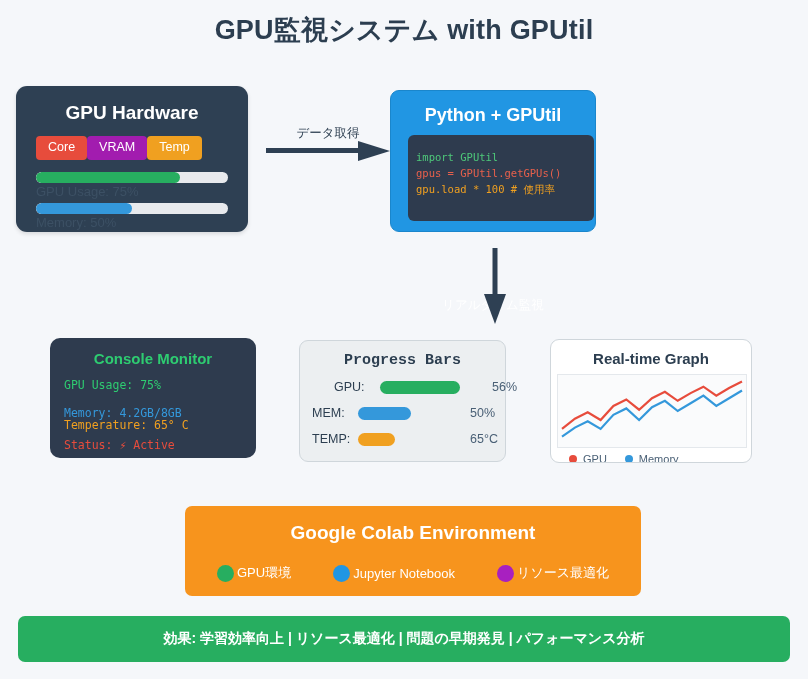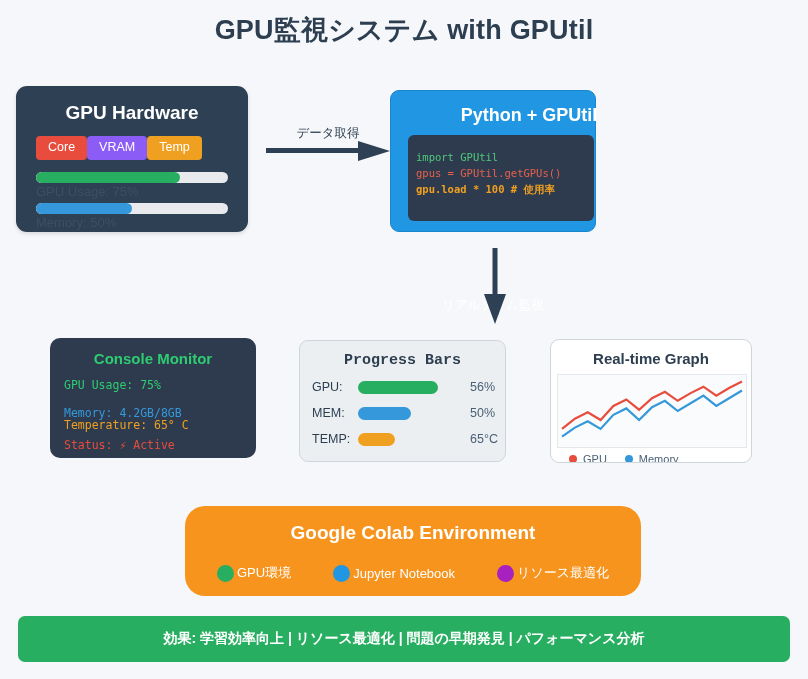--- a/index.html
+++ b/index.html
@@ -27,21 +27,21 @@
   #gpu-hardware-title{
     position:absolute;left:0;top:16px;width:232px;text-align:center;
     color:#ffffff;font-size:19px;font-weight:bold;
   }
   .badge-row{position:absolute;left:20px;top:50px;display:flex;}
   .badge{
     color:#fff;font-size:12.5px;font-weight:500;
     padding:4px 12px;border-radius:4px;line-height:1.25;
   }
   #badge-core{background:#e74c3c;}
-  #badge-vram{background:#8b5cf6;}
+  #badge-vram{background:#a21caf;}
   #badge-temp{background:#f0a020;}
 
   .hw-track{
     position:absolute;left:20px;width:192px;height:11px;
     background:#e8eaed;border-radius:6px;overflow:hidden;
   }
   .hw-fill{height:100%;border-radius:6px;}
   #hw-track-gpu{top:86px;}
   #hw-fill-gpu{background:#27ae60;}
   #hw-track-mem{top:117px;}
@@ -60,32 +60,32 @@
   }
 
   
   #python-card{
     position:absolute;left:390px;top:90px;width:204px;height:140px;
     background:#2196e3;border-radius:9px;
     border:1px solid #1a86cc;
   }
   #python-title{
     position:absolute;left:0;top:14px;width:204px;text-align:center;
-    color:#ffffff;font-size:18px;font-weight:bold;margin-left:36px;
+    color:#ffffff;font-size:18px;font-weight:bold;
   }
   #code-block{
     position:absolute;left:17px;top:44px;width:170px;height:58px;
     background:#2e3b4e;border-radius:6px;padding:14px 8px;
     font-family:"DejaVu Sans Mono","Liberation Mono",monospace;
     font-size:10.5px;line-height:16px;
   }
   .code-line{white-space:nowrap;}
   #code-line-1{color:#4ec97a;}
   #code-line-2{color:#e8604c;}
-  #code-line-3{color:#f0a020;font-weight:bold;}
+  #code-line-3{color:#f0a020;}
   #python-caption{
     position:absolute;left:0;top:206px;width:204px;text-align:center;
     color:#ffffff;font-size:12.5px;
   }
 
   
   #arrow-v{position:absolute;left:483px;top:248px;width:24px;height:76px;}
 
   
   #console-panel{
@@ -110,21 +110,21 @@
   
   #progress-panel{
     position:absolute;left:299px;top:340px;width:205px;height:120px;
     background:#eceff1;border:1px solid #cfd6db;border-radius:9px;
   }
   #progress-title{
     position:absolute;left:0;top:11px;width:205px;text-align:center;
     color:#2c3e50;font-size:15px;font-weight:bold;font-family:Liberation Mono, monospace;
   }
   .pb-row{position:absolute;left:12px;width:190px;height:16px;}
-  #pb-row-gpu{top:38px;}
+  #pb-row-gpu{top:38px;margin-left:22px;}
   #pb-row-mem{top:64px;}
   #pb-row-temp{top:90px;}
   .pb-label{
     position:absolute;left:0;top:0;width:46px;
     font-size:12.5px;color:#2c3e50;line-height:16px;
   }
   .pb-track{position:absolute;left:46px;top:2px;width:106px;height:13px;}
   .pb-fill{height:13px;border-radius:7px;}
   #pb-fill-gpu{background:#27ae60;}
   #pb-fill-mem{background:#3498db;}
@@ -153,21 +153,21 @@
     display:flex;align-items:center;gap:6px;
   }
   .legend-dot{width:8px;height:8px;border-radius:50%;flex:0 0 auto;}
   #legend-dot-gpu{background:#e74c3c;}
   #legend-dot-mem{background:#3498db;}
   .legend-text{font-size:11px;color:#4a6076;margin-right:12px;}
 
   
   #colab-box{
     position:absolute;left:185px;top:506px;width:456px;height:90px;
-    background:#f7941d;border-radius:20px;
+    background:#f7941d;border-radius:7px;
   }
   #colab-title{
     position:absolute;left:0;top:16px;width:456px;text-align:center;
     color:#ffffff;font-size:19px;font-weight:bold;
   }
   #colab-items{
     position:absolute;left:0;top:55px;width:456px;height:24px;
     display:flex;justify-content:center;align-items:center;gap:42px;
   }
   .colab-item{display:flex;align-items:center;gap:3px;}

